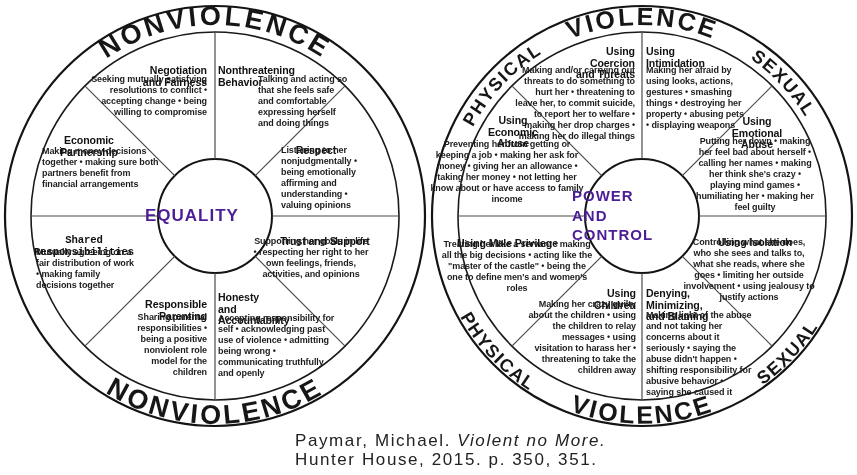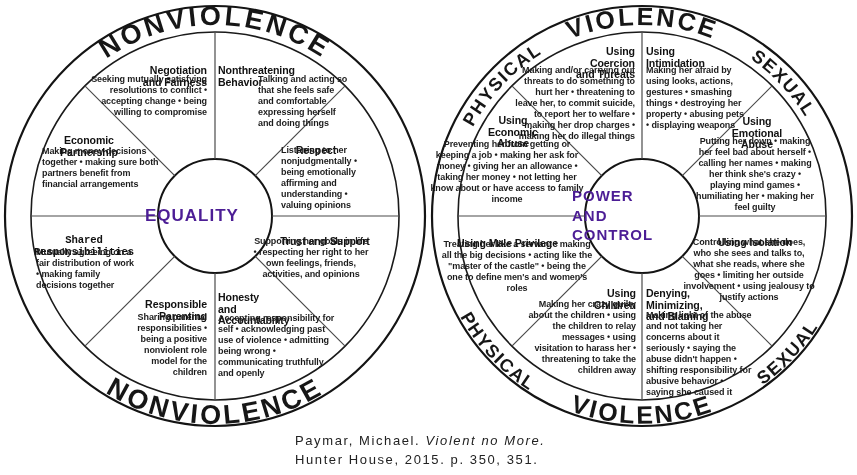--- a/index.html
+++ b/index.html
@@ -22,21 +22,21 @@
     position:absolute;font-weight:700;font-size:9px;line-height:11px;
     letter-spacing:-0.1px;color:#1c1c1c;
   }
   .tl{text-align:left;} .tr{text-align:right;} .tc{text-align:center;}
   .center-label{
     position:absolute;font-weight:700;white-space:pre-line;color:#4c1d95;
   }
   #equality-label{left:145px;top:206px;width:140px;font-size:17px;letter-spacing:1px;}
   #power-label{left:145px;top:186px;width:140px;font-size:15px;line-height:19.5px;letter-spacing:1px;}
   .caption{
-    position:absolute;left:295px;top:431px;font-size:13px;line-height:19px;
+    position:absolute;left:295px;top:431px;font-size:17px;line-height:19px;
     letter-spacing:1.6px;color:#222;
   }
   .caption .it{font-style:italic;}
 </style>
 </head>
 <body>
 
 <div class="stage">
 
   <div class="wheel" id="wheel-left">

